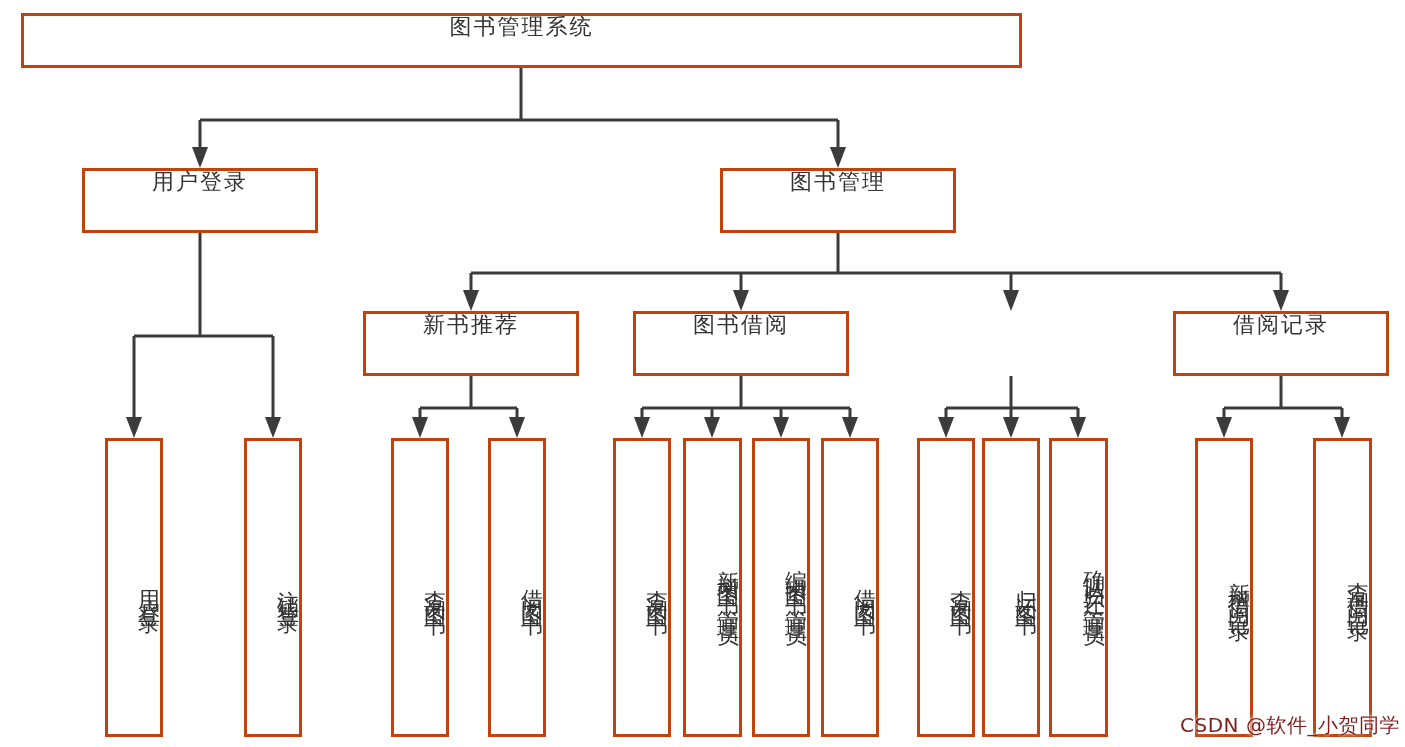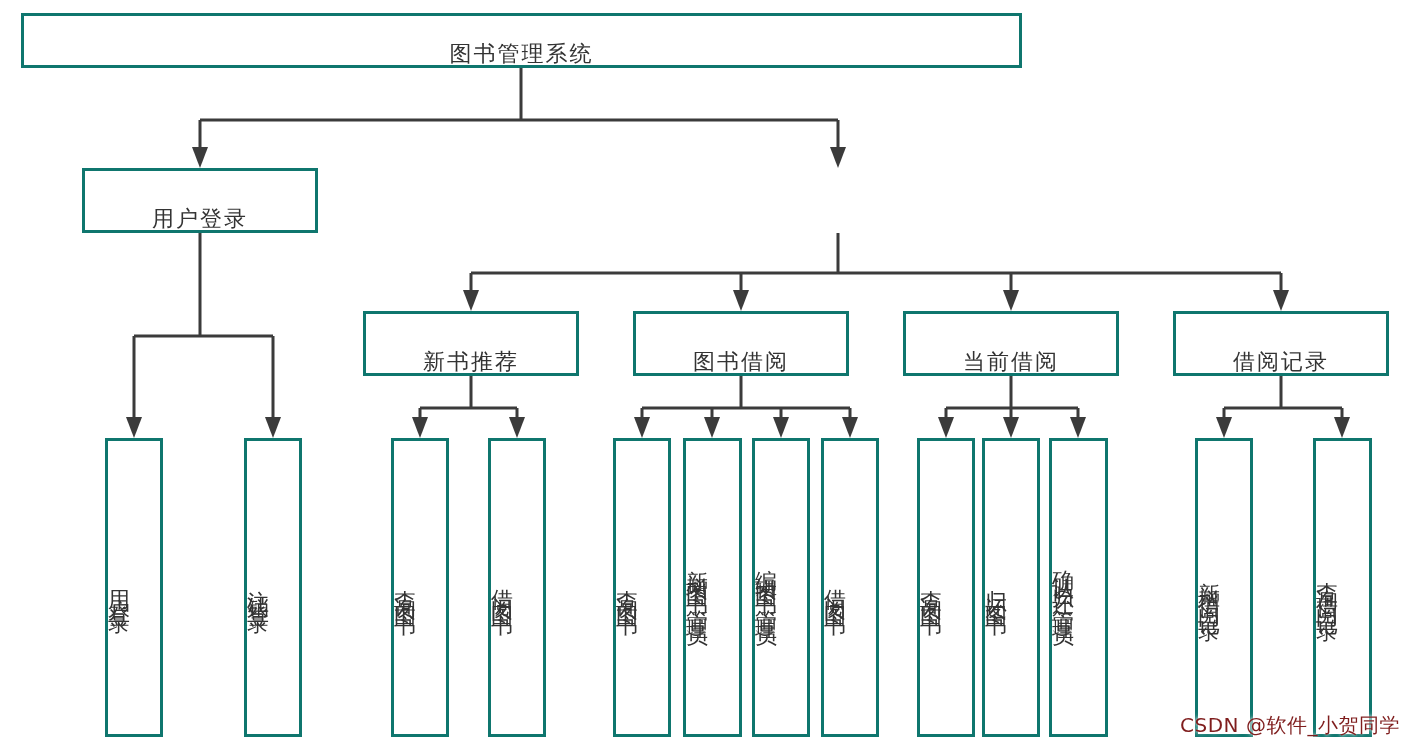--- a/index.html
+++ b/index.html
@@ -19,24 +19,24 @@
     position: absolute;
     left: 0; top: 0;
     width: 1405px;
     height: 747px;
     z-index: 1;
   }
   .node {
     position: absolute;
     box-sizing: border-box;
     background: #ffffff;
-    border: 3px solid #0f766e;
+    border: 3px solid #c2410c;
     color: #333333;
     display: flex;
-    align-items: flex-end;
+    align-items: flex-start;
     justify-content: center;
     z-index: 2;
   }
   .node.h {
     font-size: 22px;
     letter-spacing: 2px;
     line-height: 1;
   }
   .node.v {
     writing-mode: vertical-rl;
@@ -105,29 +105,29 @@
     </g>
   </svg>
 
   <div class="node h" style="left:21px; top:13px; width:1001px; height:55px;">
     <span>图书管理系统</span>
   </div>
 
   <div class="node h" style="left:82px; top:168px; width:236px; height:65px;">
     <span>用户登录</span>
   </div>
+  <div class="node h" style="left:720px; top:168px; width:236px; height:65px;">
+    <span>图书管理</span>
+  </div>
 
   <div class="node h" style="left:633px; top:311px; width:216px; height:65px;">
     <span>图书借阅</span>
   </div>
   <div class="node h" style="left:363px; top:311px; width:216px; height:65px;">
     <span>新书推荐</span>
-  </div>
-  <div class="node h" style="left:903px; top:311px; width:216px; height:65px;">
-    <span>当前借阅</span>
   </div>
   <div class="node h" style="left:1173px; top:311px; width:216px; height:65px;">
     <span>借阅记录</span>
   </div>
 
   <div class="node v" style="left:105px; top:438px; width:58px; height:299px;">
     <span>用户登录</span>
   </div>
   <div class="node v" style="left:244px; top:438px; width:58px; height:299px;">
     <span>注销登录</span>

